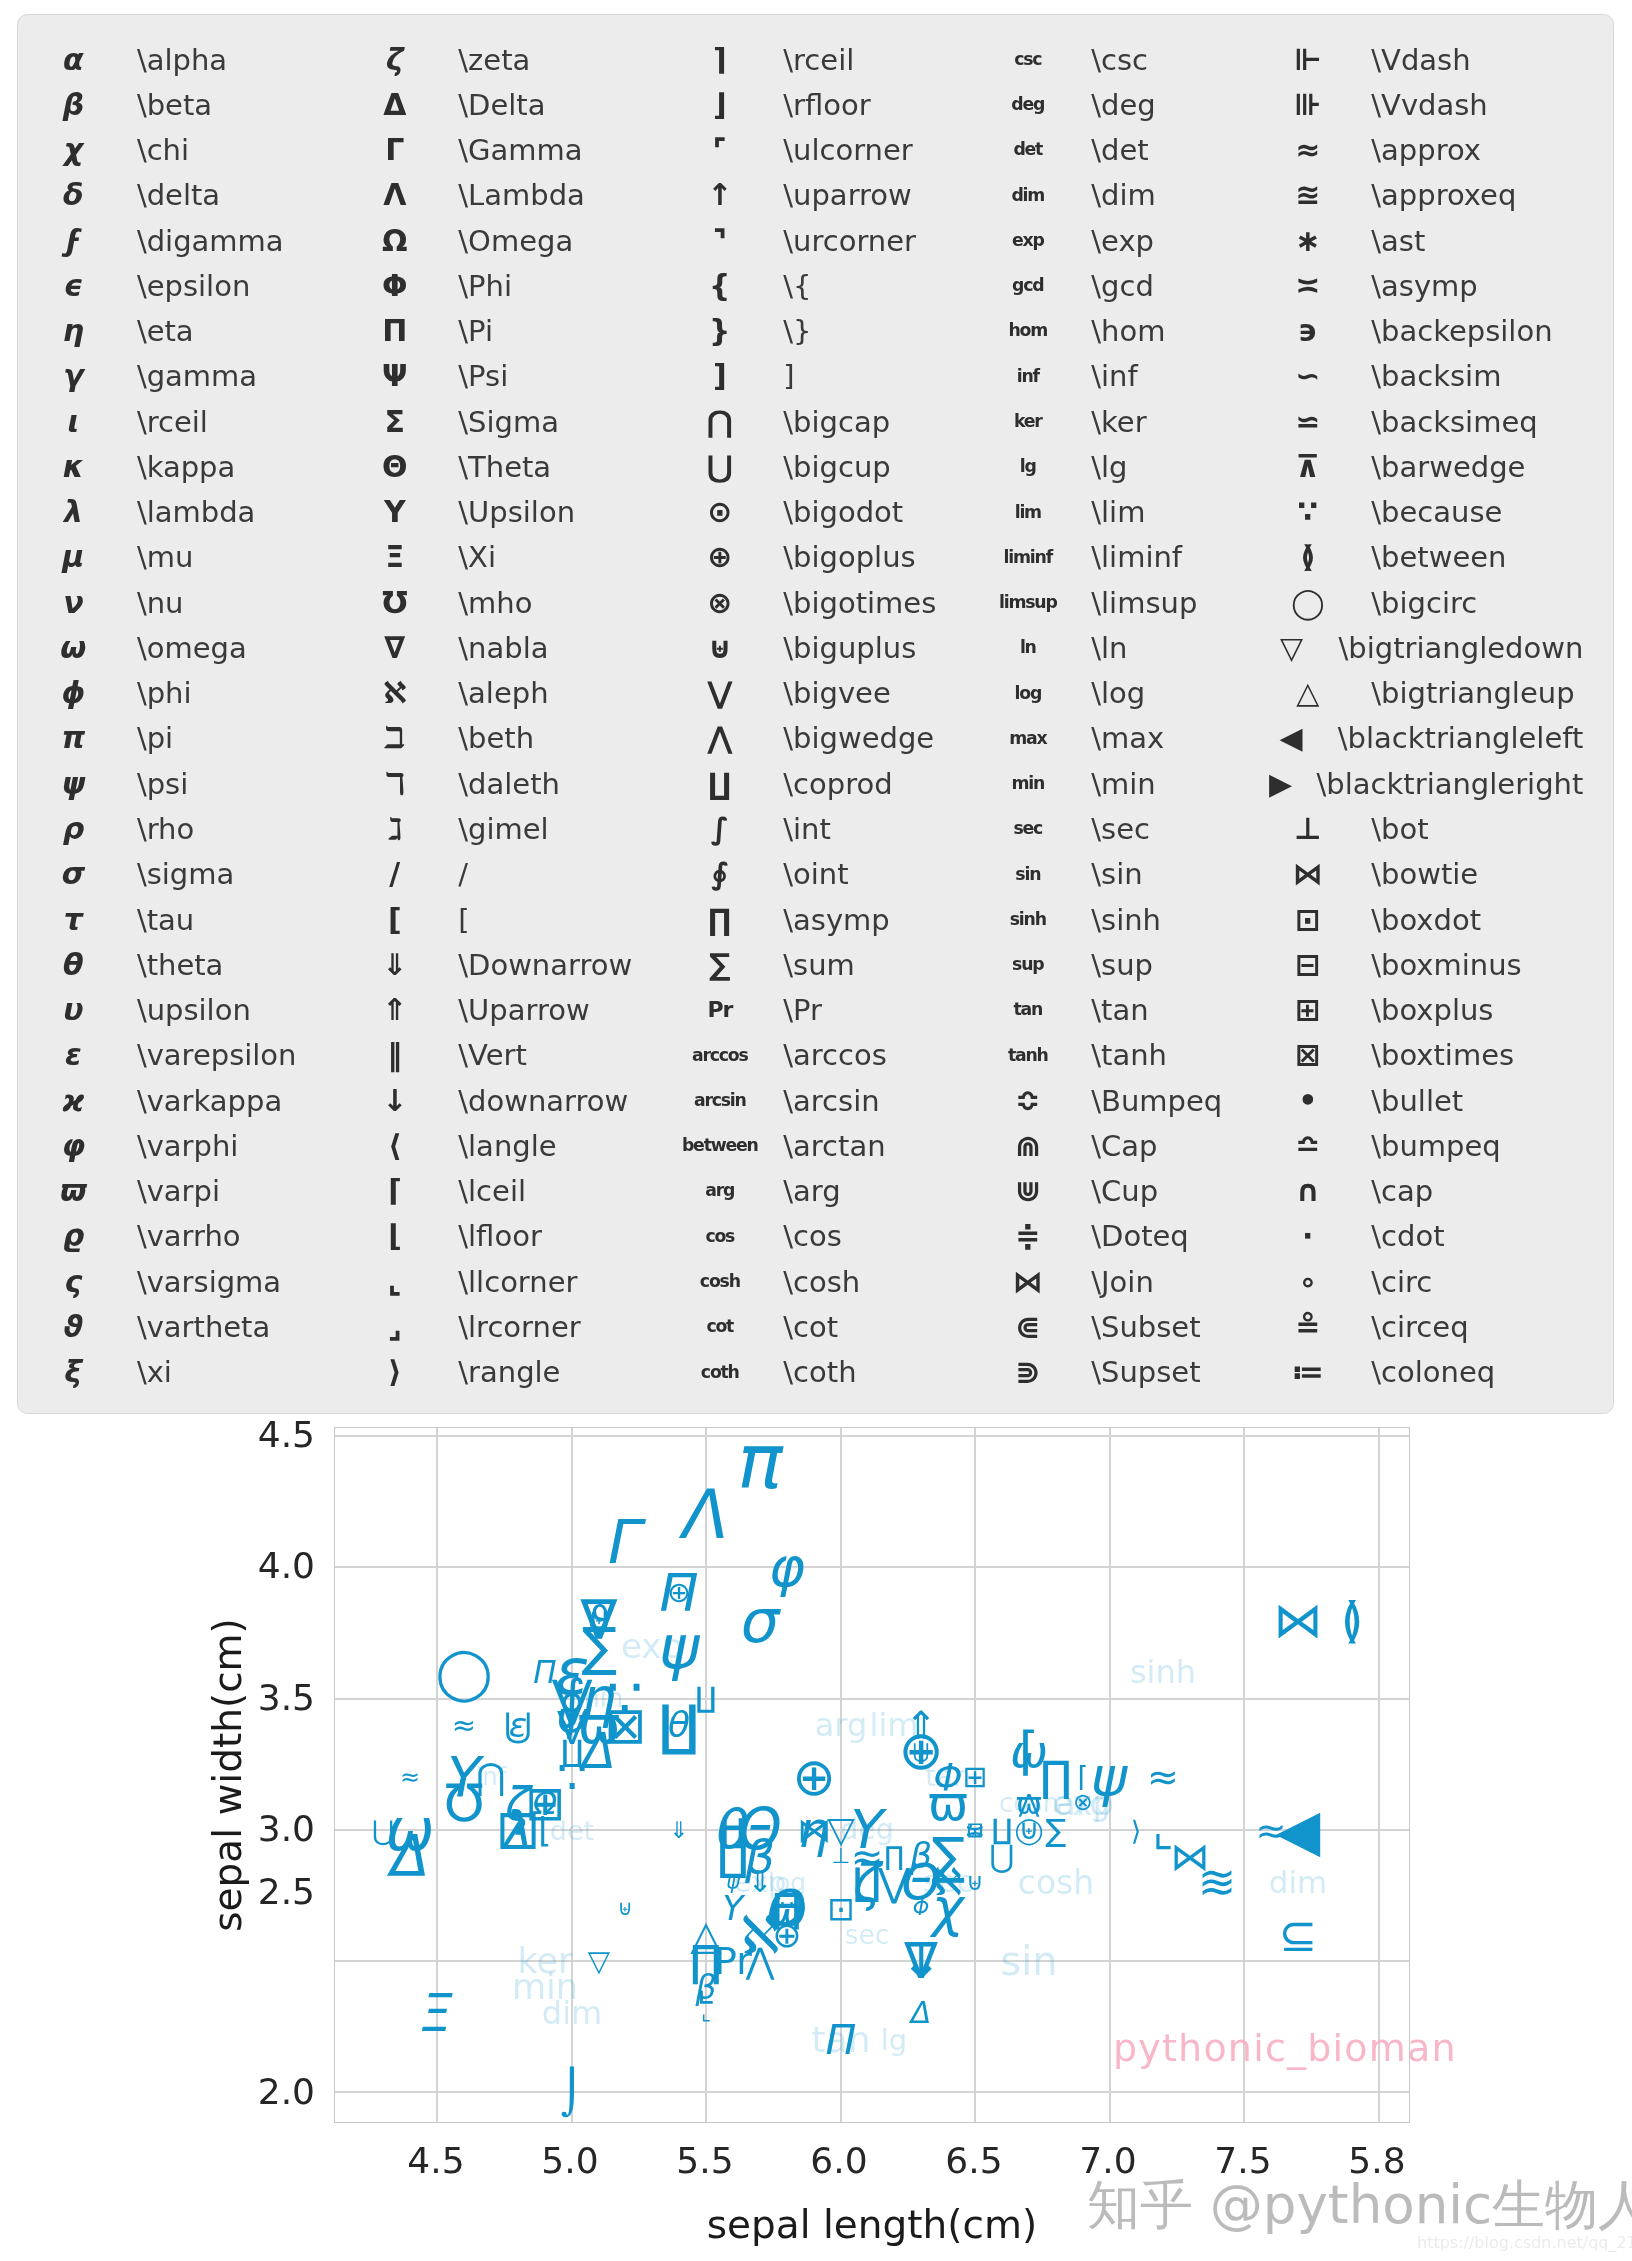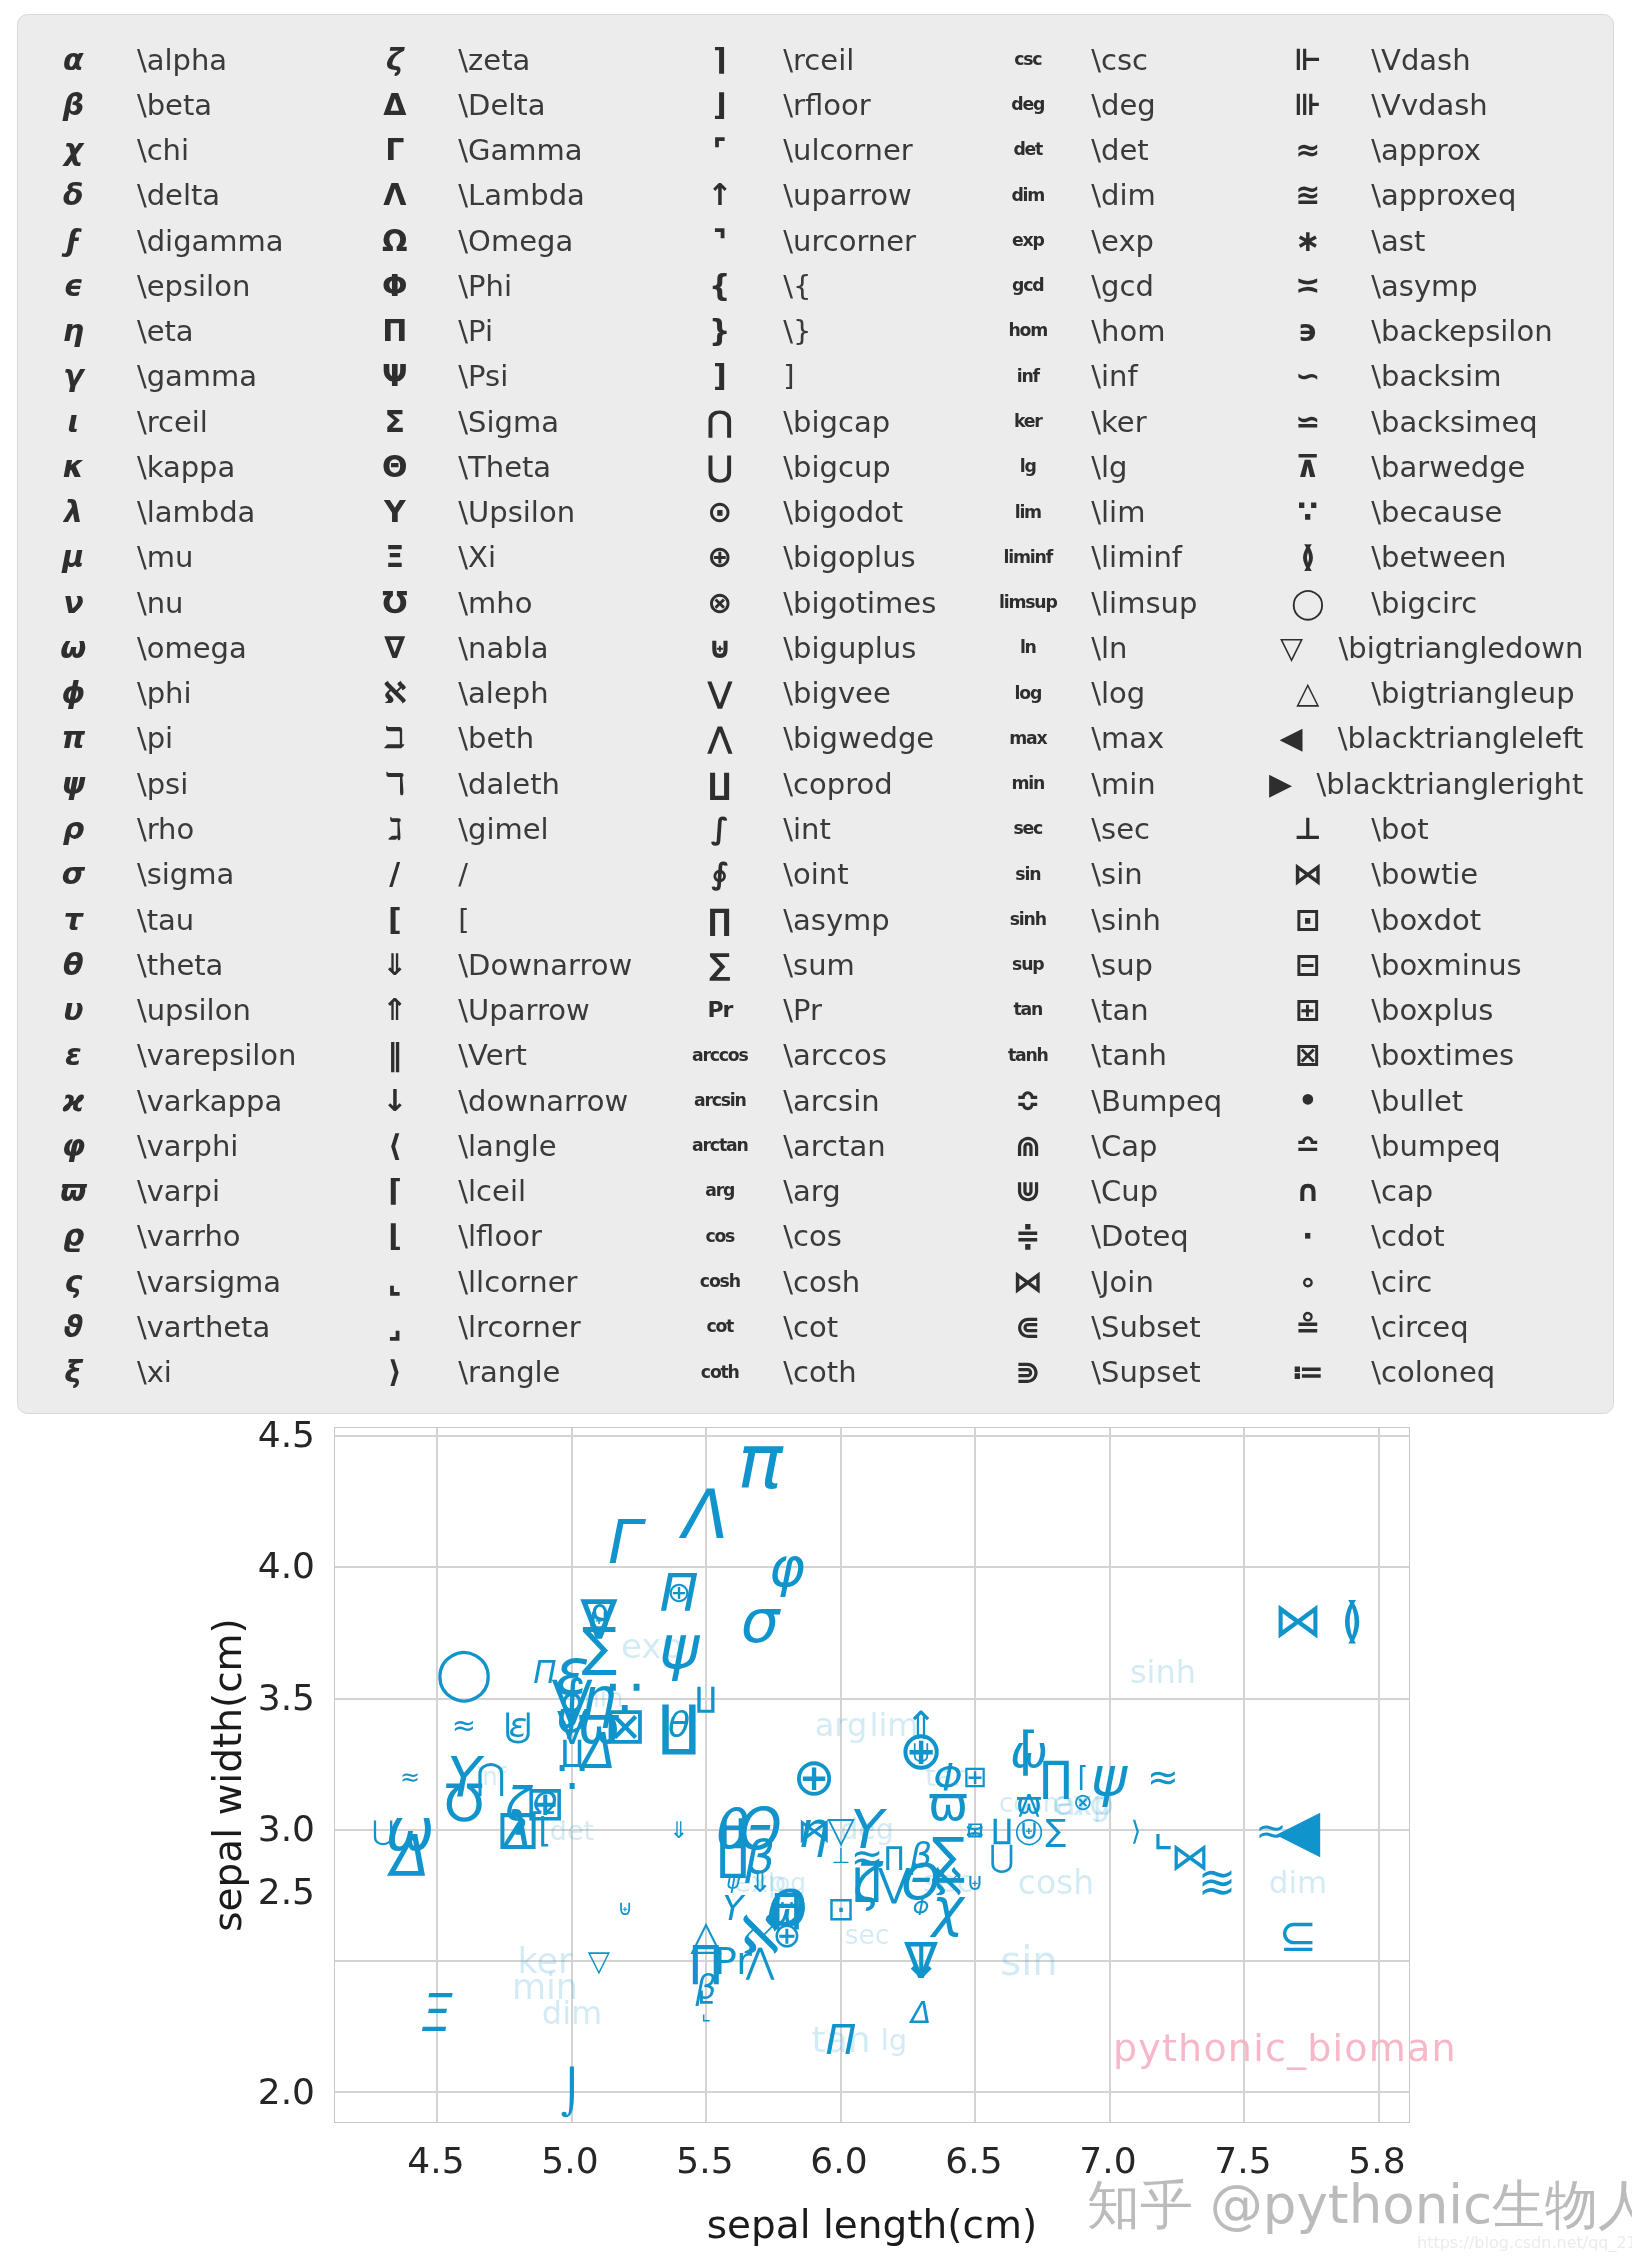--- a/index.html
+++ b/index.html
@@ -376,21 +376,21 @@
         </div>
         <div class="sym-row">
           <span class="sym-cell fn">arccos</span>
           <span class="sym-label">\arccos</span>
         </div>
         <div class="sym-row">
           <span class="sym-cell fn">arcsin</span>
           <span class="sym-label">\arcsin</span>
         </div>
         <div class="sym-row">
-          <span class="sym-cell fn">arctan</span>
+          <span class="sym-cell fn">between</span>
           <span class="sym-label">\arctan</span>
         </div>
         <div class="sym-row">
           <span class="sym-cell fn">arg</span>
           <span class="sym-label">\arg</span>
         </div>
         <div class="sym-row">
           <span class="sym-cell fn">cos</span>
           <span class="sym-label">\cos</span>
         </div>

